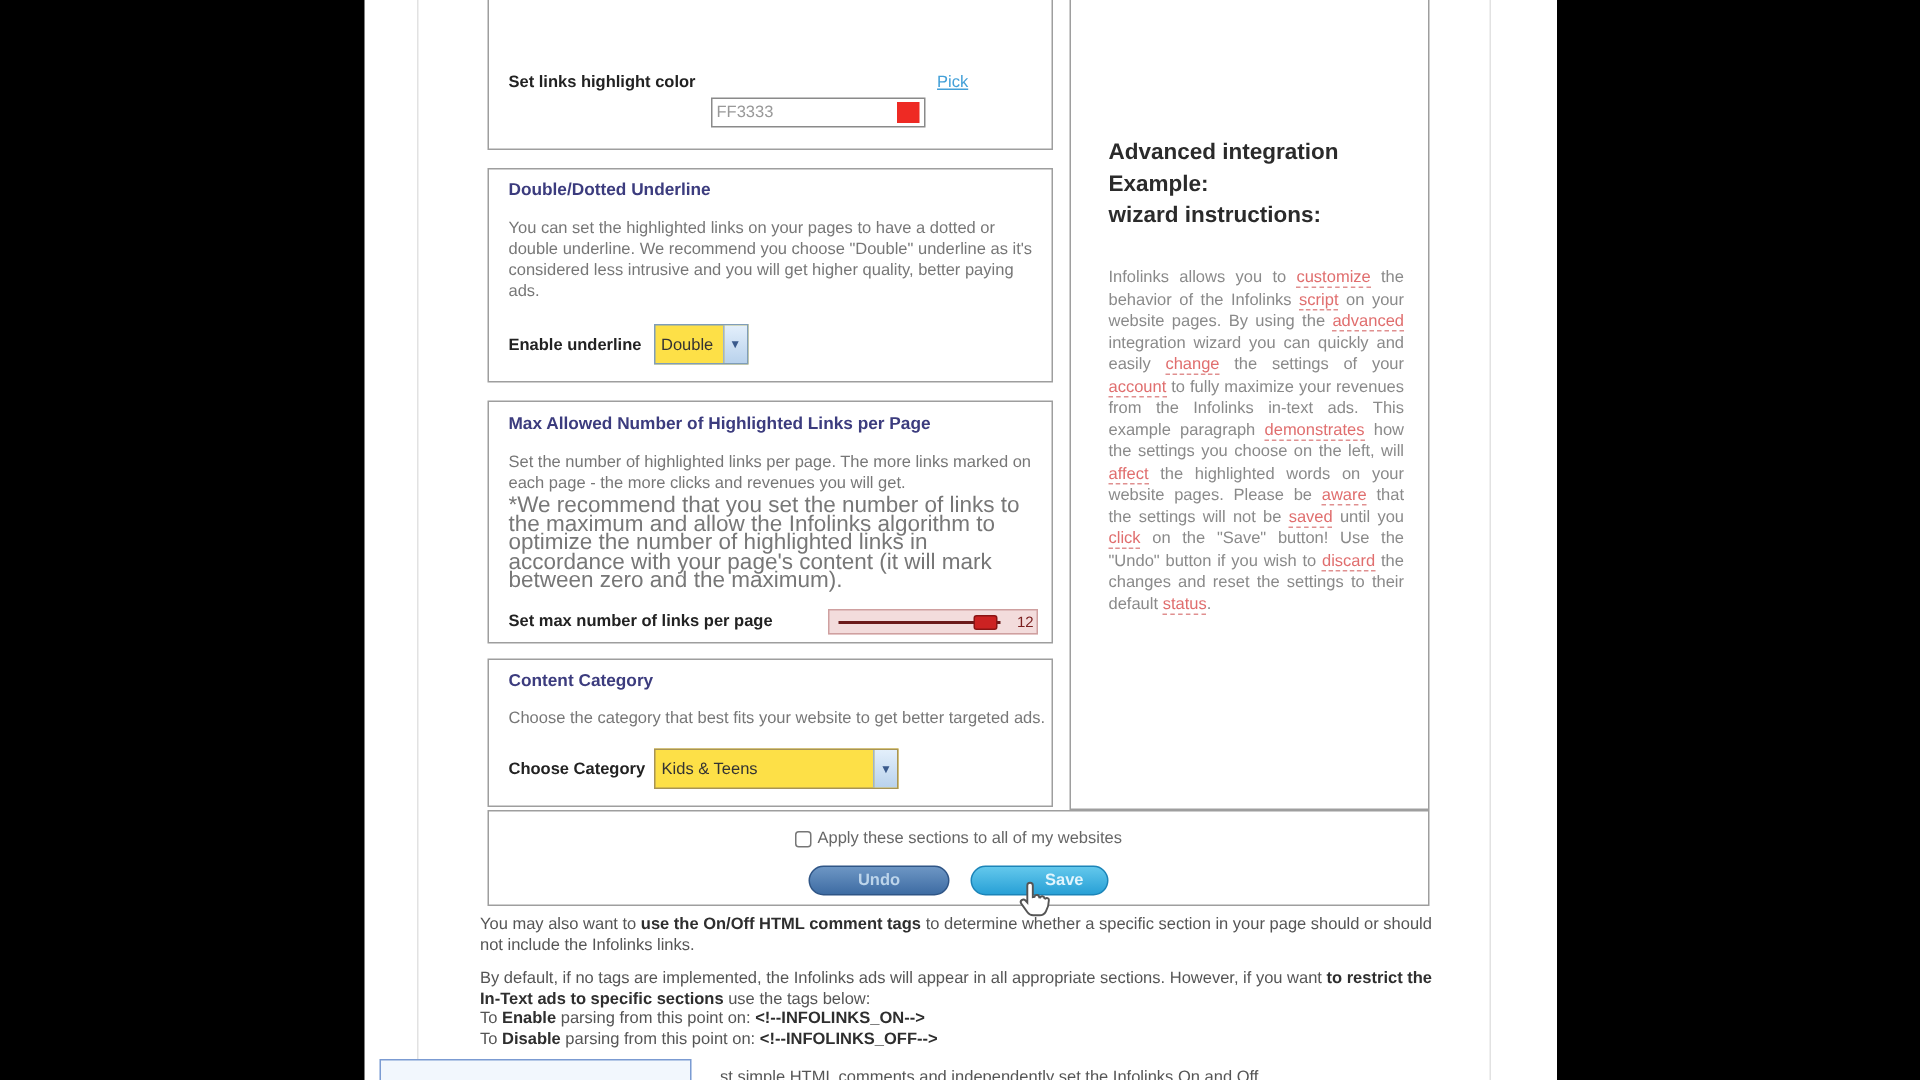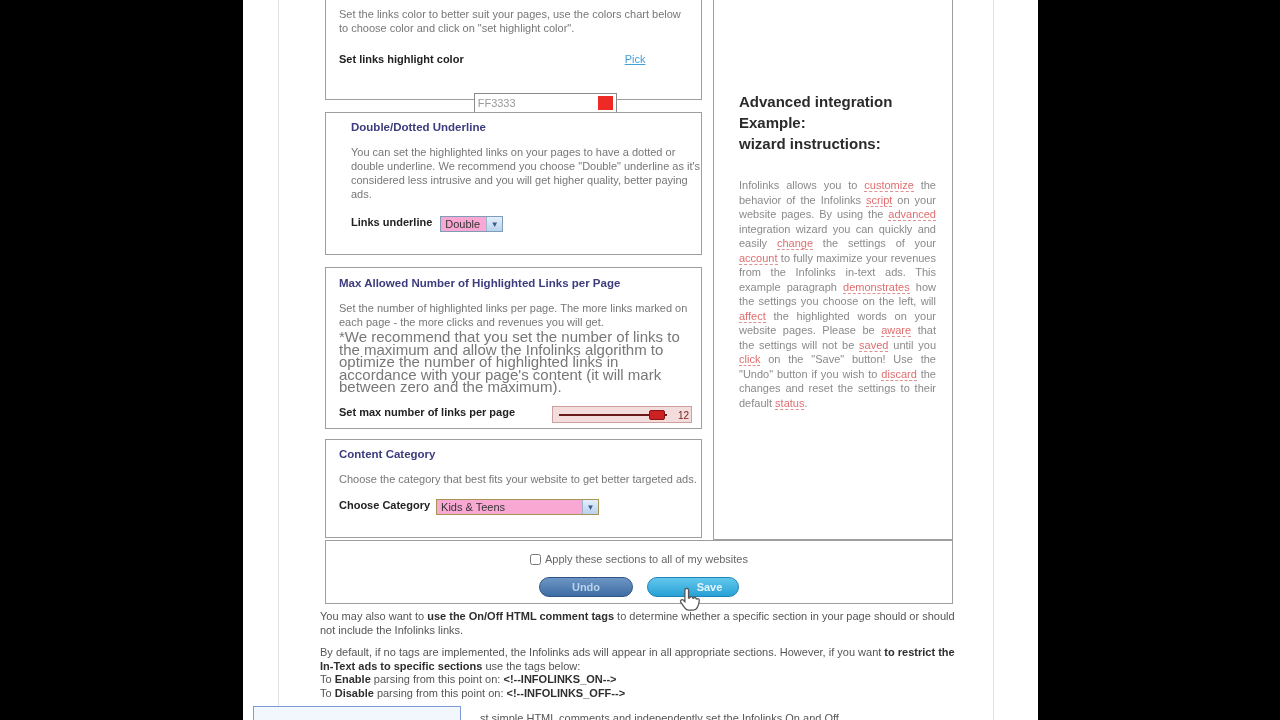--- a/index.html
+++ b/index.html
@@ -8,29 +8,29 @@
   #stage { position:relative; width:1280px; height:720px; background:#000; overflow:hidden; }
   .page { position:absolute; left:243px; top:0; width:795px; height:720px; background:#fff; }
   .vline { position:absolute; top:0; width:1px; height:720px; background:#e2e2e2; }
   .vline.l { left:278px; } .vline.r { left:993px; }
 
   .box { position:absolute; background:#fff; border:1px solid #9e9e9e; }
   .sec { font-size:11px; color:#777; }
   .sec-title { color:#3c3c7e; font-weight:bold; font-size:11.5px; margin-bottom:12px; }
   .desc { line-height:14px; color:#777; width:352px; }
   .note { font-size:15px; line-height:12.5px; color:#777; width:360px; margin-top:2px; }
-  .row { display:flex; align-items:flex-start; }
+  .row { display:flex; align-items:center; }
   .lbl { font-weight:bold; color:#222; font-size:11px; }
 
   .color-input { display:flex; align-items:center; width:143px; height:20px; border:1px solid #8a8a8a; background:#fff; padding:2px 3px; }
   .color-input .val { flex:1; color:#999; font-size:11px; }
   .swatch { width:15px; height:14px; }
   .pick { color:#44a0d8; font-size:11px; text-decoration:underline; margin-left:8px; }
 
-  .fake-select { display:flex; align-items:center; height:16px; border:1px solid #7f9db9; background:#f9a8d4; }
+  .fake-select { display:flex; align-items:center; height:27px; border:1px solid #7f9db9; background:#fde047; }
   .fake-select .sel-val { flex:1; padding:0 4px; font-size:11px; color:#333; white-space:nowrap; overflow:hidden; }
   .sel-btn { width:16px; height:100%; background:linear-gradient(#e3effb,#b9d2ec); border-left:1px solid #9db4cc; color:#3a5a8c; font-size:8px; display:flex; align-items:center; justify-content:center; }
   .tan { border-color:#a89455; }
 
   .slider { position:relative; width:140px; height:17px; background:#f3dcdc; border:1px solid #cfa0a0; }
   .slider .track { position:absolute; left:6px; right:24px; top:7px; height:2px; background:#6b1a1a; }
   .slider .handle { position:absolute; top:3px; width:16px; height:10px; background:#cc2222; border:1px solid #8a1414; border-radius:2px; }
   .slider .sval { position:absolute; right:2px; top:3px; font-size:10px; color:#7a2020; }
 
   .example-panel { position:absolute; left:713px; top:-48px; width:240px; height:588px; border:1px solid #9e9e9e; background:#fff; }
@@ -60,38 +60,37 @@
 </head>
 <body>
 
 <div id="stage">
   <div class="page"></div>
   <div class="vline l"></div>
   <div class="vline r"></div>
 
   <div class="box sec" style="left:325px; top:-50px; width:377px; height:150px;">
     <div style="position:absolute; left:13px; top:56px;">
-      <div class="desc">Set the links color to better suit your pages, use the colors chart below to choose color and click on "set highlight color".</div>
       <div class="row" style="margin-top:18px;">
         <span class="lbl">Set links highlight color</span>
         <div class="color-input" style="margin-left:10px;margin-top:40px;">
           <span class="val">FF3333</span>
           <span class="swatch" style="background:#ee2a24;"></span>
         </div>
         <a class="pick" href="#">Pick</a>
       </div>
     </div>
   </div>
 
   <div class="box sec" style="left:325px; top:112px; width:377px; height:143px;">
-    <div style="position:absolute; left:25px; top:8px;">
+    <div style="position:absolute; left:13px; top:8px;">
       <div class="sec-title">Double/Dotted Underline</div>
       <div class="desc">You can set the highlighted links on your pages to have a dotted or double underline. We recommend you choose "Double" underline as it's considered less intrusive and you will get higher quality, better paying ads.</div>
       <div class="row" style="margin-top:15px;">
-        <span class="lbl">Links underline</span>
+        <span class="lbl">Enable underline</span>
         <div class="fake-select" style="width:63px; margin-left:8px;">
           <span class="sel-val">Double</span>
           <span class="sel-btn">▼</span>
         </div>
       </div>
     </div>
   </div>
 
   <div class="box sec" style="left:325px; top:267px; width:377px; height:162px;">
     <div style="position:absolute; left:13px; top:9px;">

